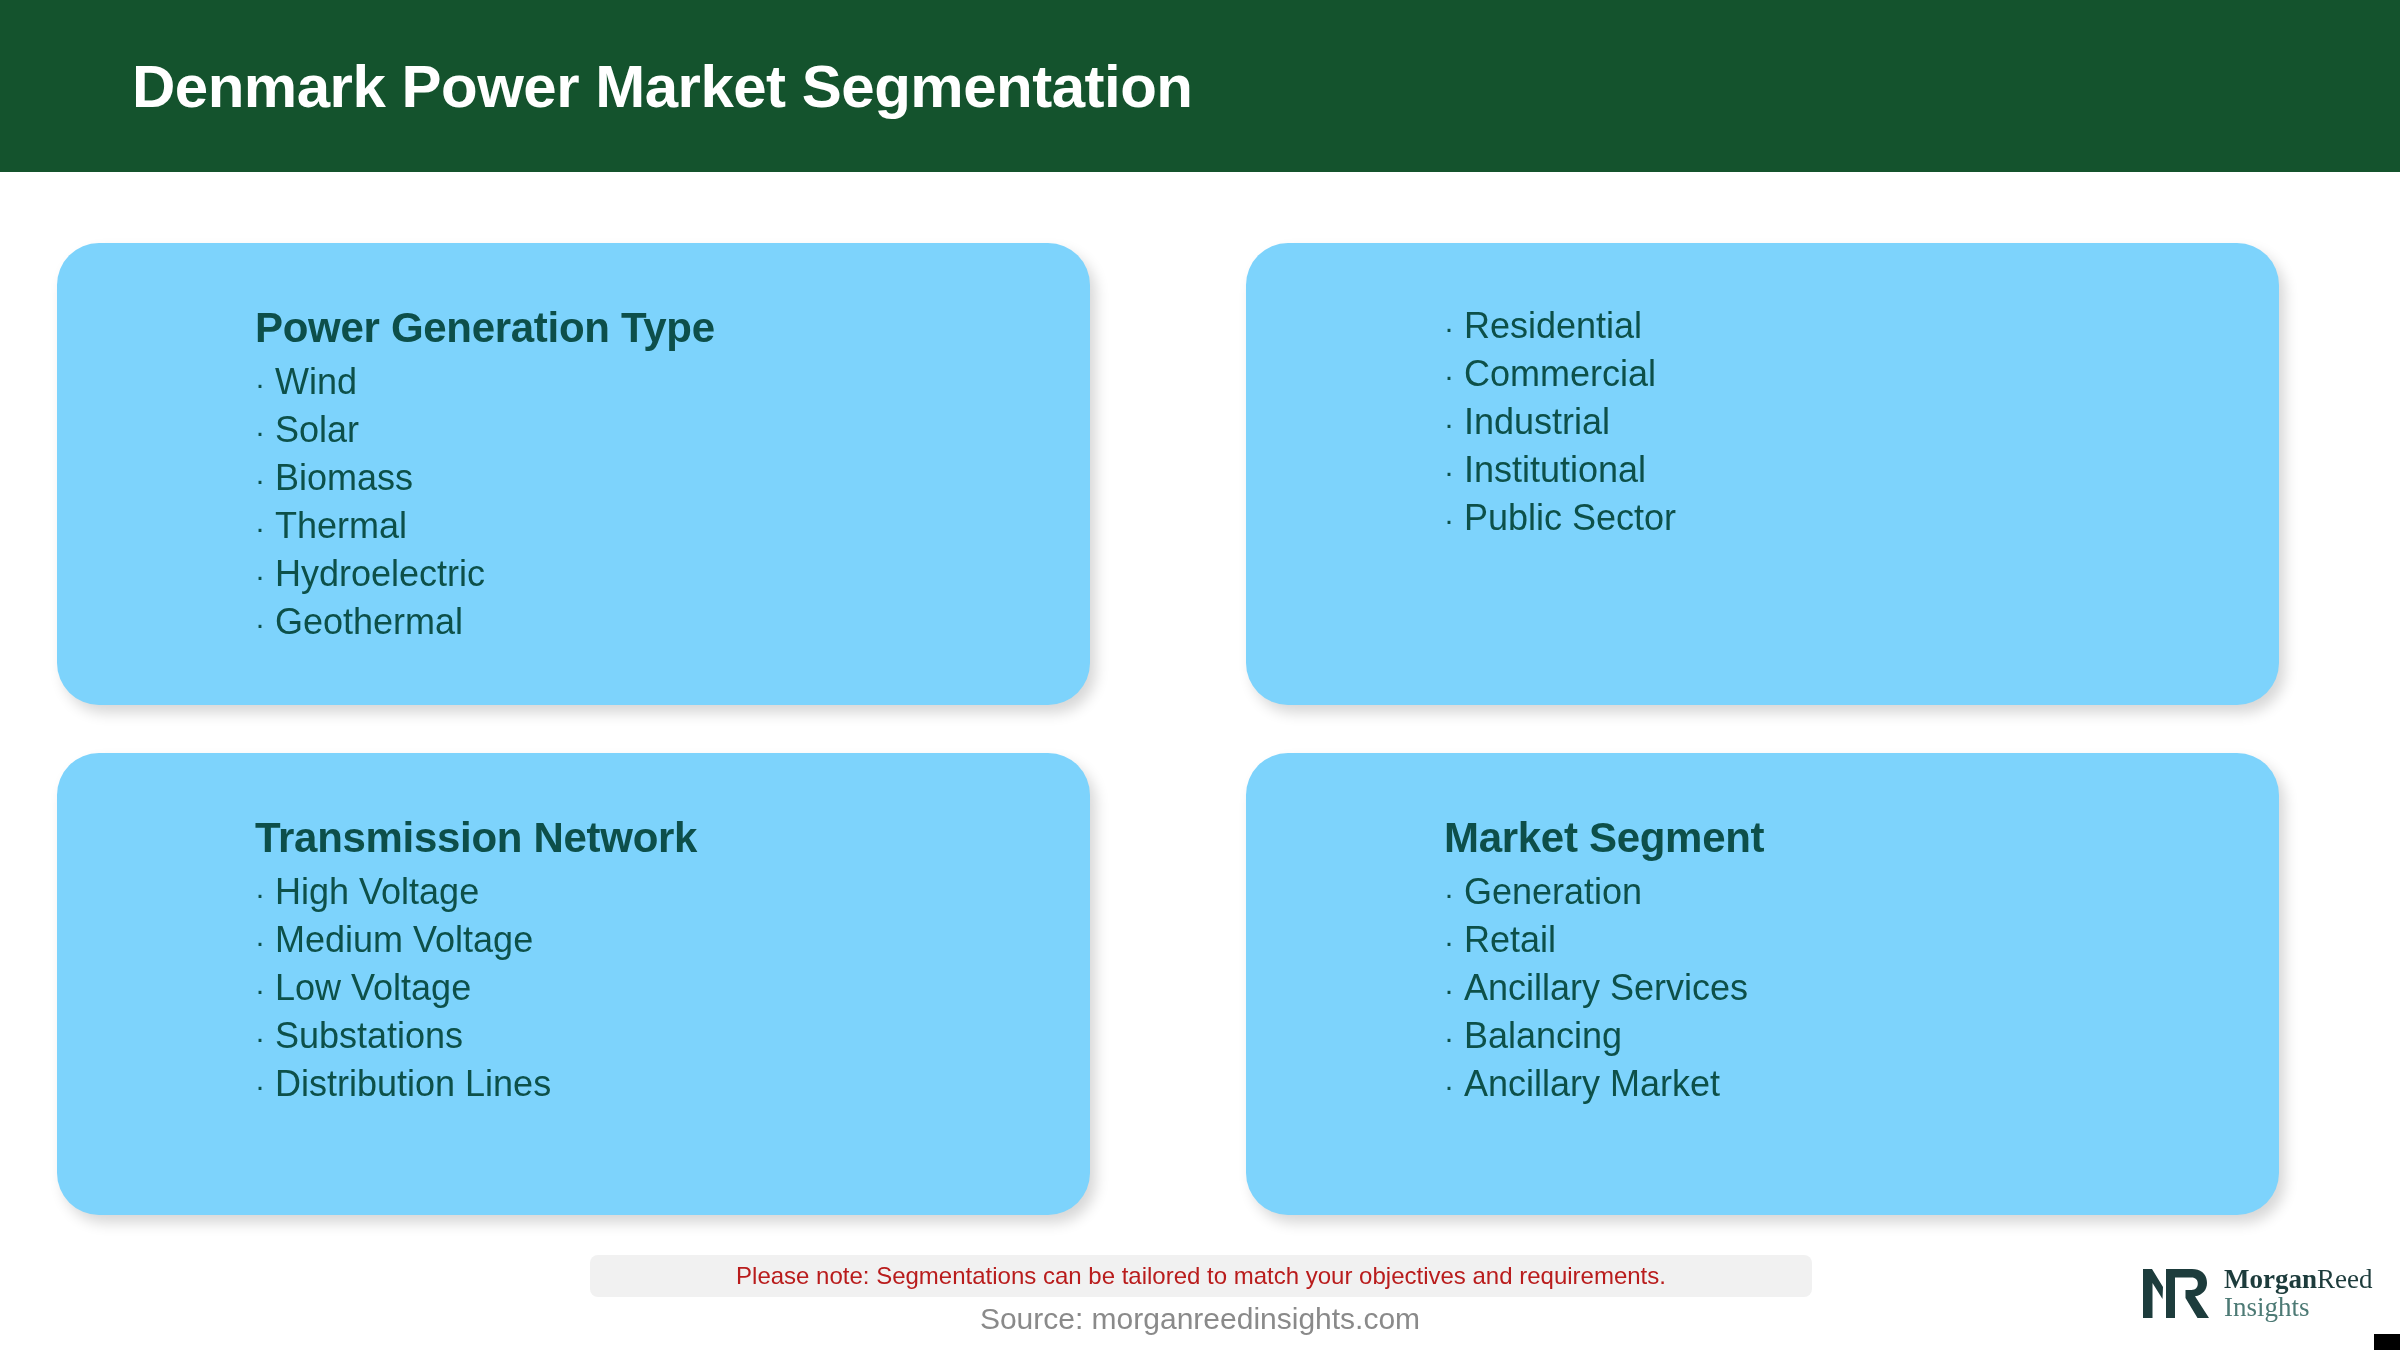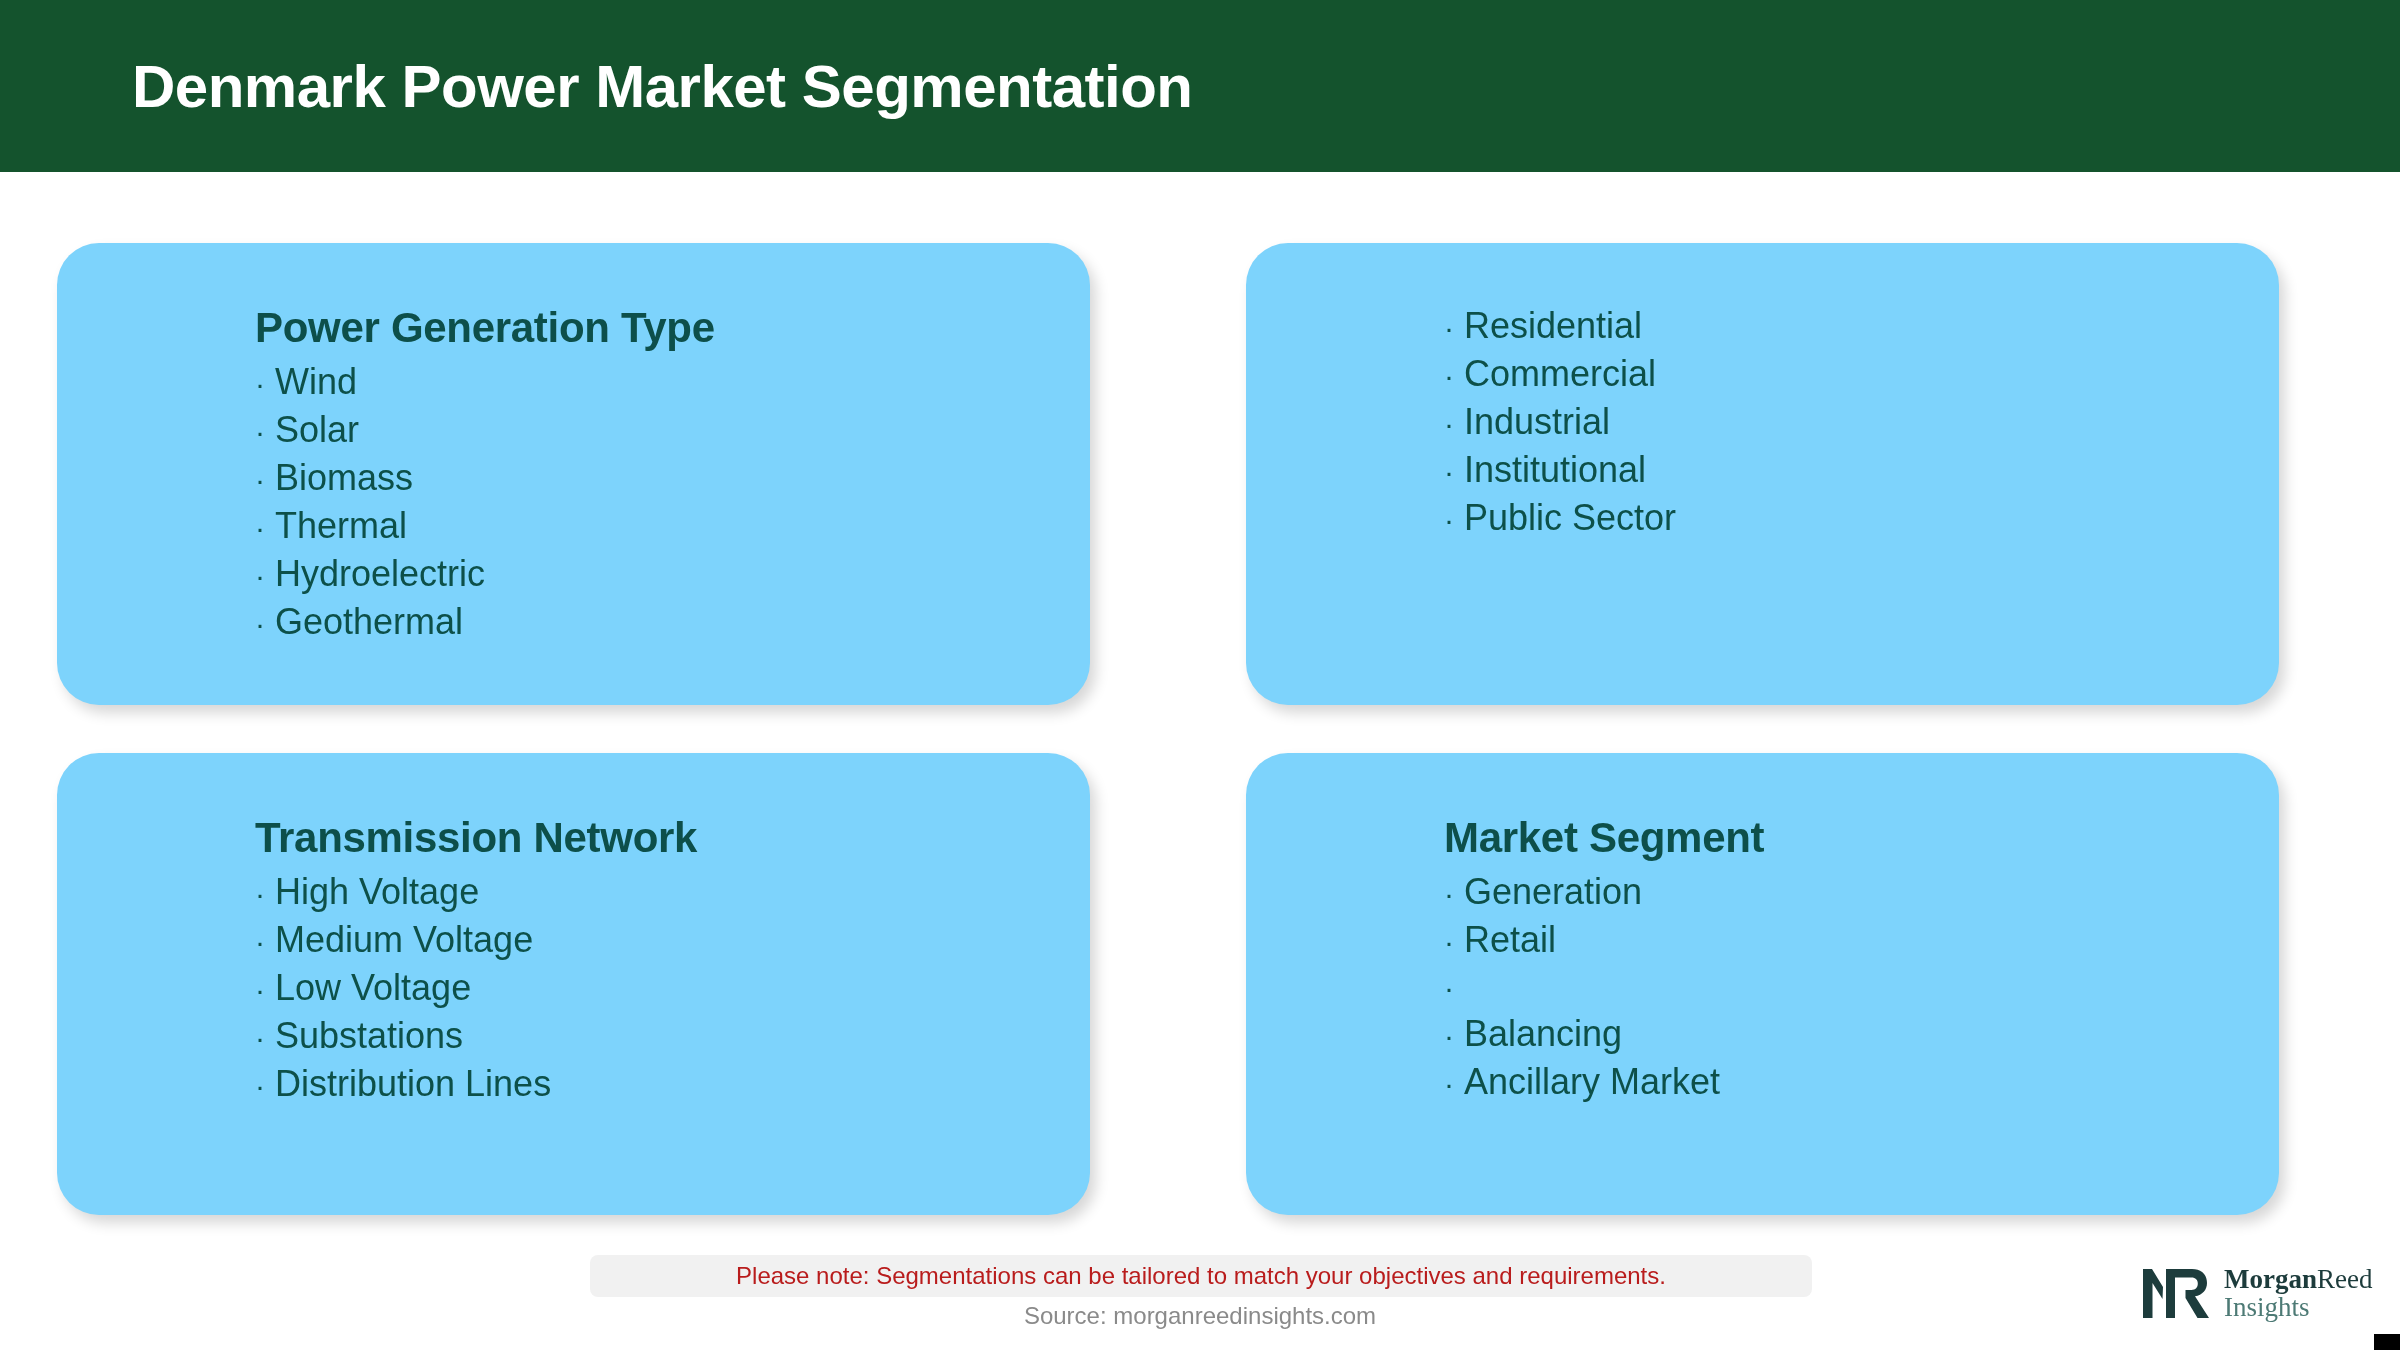--- a/index.html
+++ b/index.html
@@ -108,21 +108,21 @@
     font-size: 24px;
     white-space: nowrap;
   }
   .source-line {
     position: absolute;
     left: 0;
     top: 1302px;
     width: 2400px;
     text-align: center;
     color: #8a8a8a;
-    font-size: 24px;
+    font-size: 30px;
   }
 
   
   .logo {
     position: absolute;
     left: 2140px;
     top: 1265px;
     display: flex;
     align-items: center;
     gap: 10px;
@@ -259,20 +259,21 @@
       <li>
           <span class="bullet">·</span>
           <span>Generation</span>
         </li>
       <li>
           <span class="bullet">·</span>
           <span>Retail</span>
         </li>
       <li>
           <span class="bullet">·</span>
+          <span>Ancillary Services</span>
         </li>
       <li>
           <span class="bullet">·</span>
           <span>Balancing</span>
         </li>
       <li>
           <span class="bullet">·</span>
           <span>Ancillary Market</span>
         </li>
     </ul>

